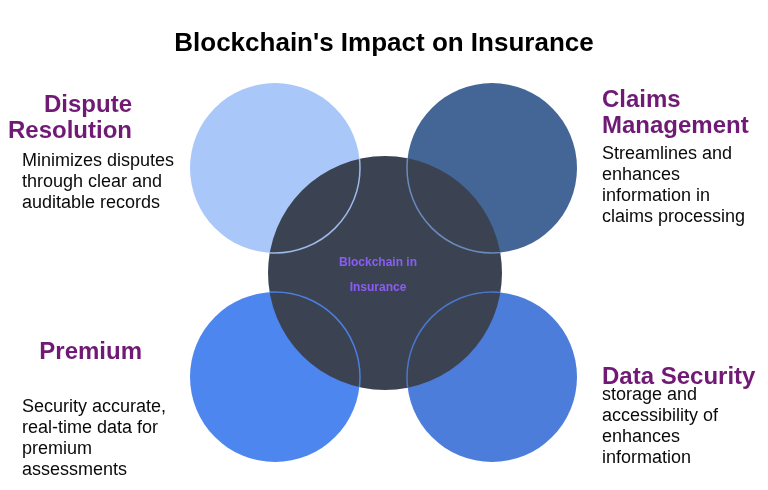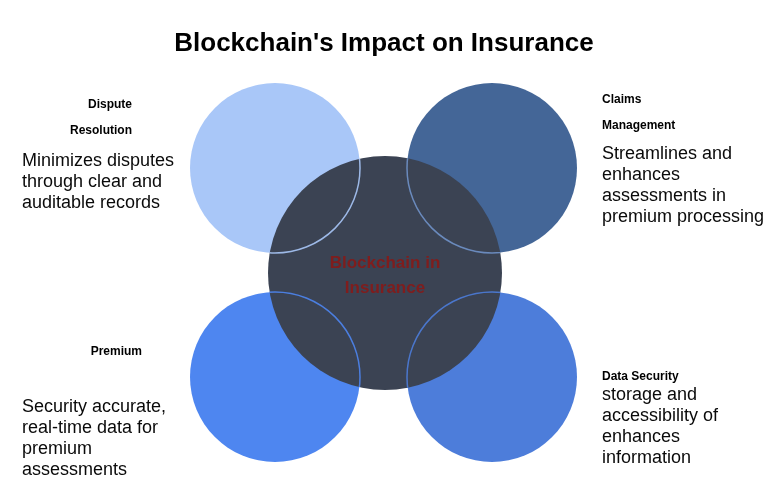--- a/index.html
+++ b/index.html
@@ -17,48 +17,48 @@
     left: 0;
     width: 768px;
     text-align: center;
     font-size: 26px;
     font-weight: bold;
     color: #000000;
   }
   svg.diagram { position: absolute; left: 0; top: 0; display: block; }
   .heading {
     position: absolute;
-    font-size: 12px;
+    font-size: 24px;
     font-weight: bold;
-    color: #000000;
+    color: #701a75;
     line-height: 26px;
   }
   .desc {
     position: absolute;
     font-size: 18px;
     color: #0a0a0a;
     line-height: 21px;
   }
   .h-tl { left: 0;     top: 91px;  width: 132px; text-align: right; }
   .d-tl { left: 22px;  top: 150px; width: 170px; text-align: left;  }
   .h-tr { left: 602px; top: 86px;  width: 166px; text-align: left;  }
   .d-tr { left: 602px; top: 143px; width: 166px; text-align: left;  }
   .h-bl { left: 0;     top: 338px; width: 142px; text-align: right; }
   .d-bl { left: 22px;  top: 396px; width: 170px; text-align: left;  }
   .h-br { left: 602px; top: 347px; width: 166px; text-align: left; margin-top: 16px;  }
   .d-br { left: 602px; top: 384px; width: 166px; text-align: left;  }
   .center-label {
     position: absolute;
-    left: 275px;
+    left: 268px;
     top: 250px;
     width: 220px;
     text-align: center;
-    font-size: 17px;
+    font-size: 12px;
     font-weight: bold;
-    color: #7f1d1d;
+    color: #8b5cf6;
     line-height: 25px;
   }
 </style>
 </head>
 <body>
 
 <div class="canvas">
 
   <div class="title">Blockchain's Impact on Insurance</div>
 
@@ -99,22 +99,22 @@
     <div>auditable records</div>
   </div>
 
   <div class="heading h-tr">
     <div>Claims</div>
     <div>Management</div>
   </div>
   <div class="desc d-tr">
     <div>Streamlines and</div>
     <div>enhances</div>
-    <div>assessments in</div>
-    <div>premium processing</div>
+    <div>information in</div>
+    <div>claims processing</div>
   </div>
 
   <div class="heading h-bl">
     <div>Premium</div>
   </div>
   <div class="desc d-bl">
     <div>Security accurate,</div>
     <div>real-time data for</div>
     <div>premium</div>
     <div>assessments</div>

